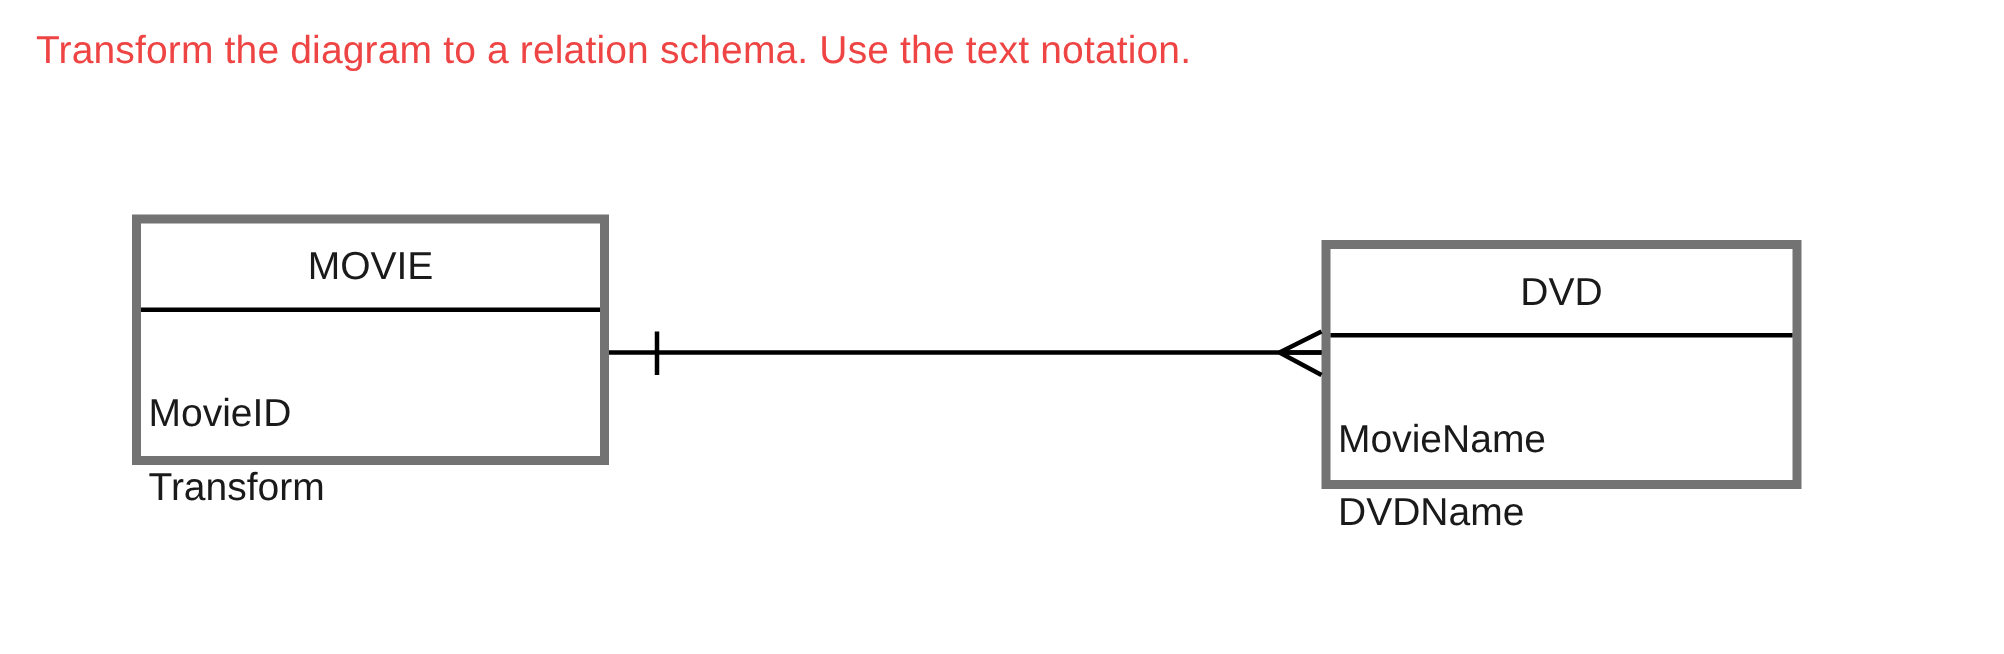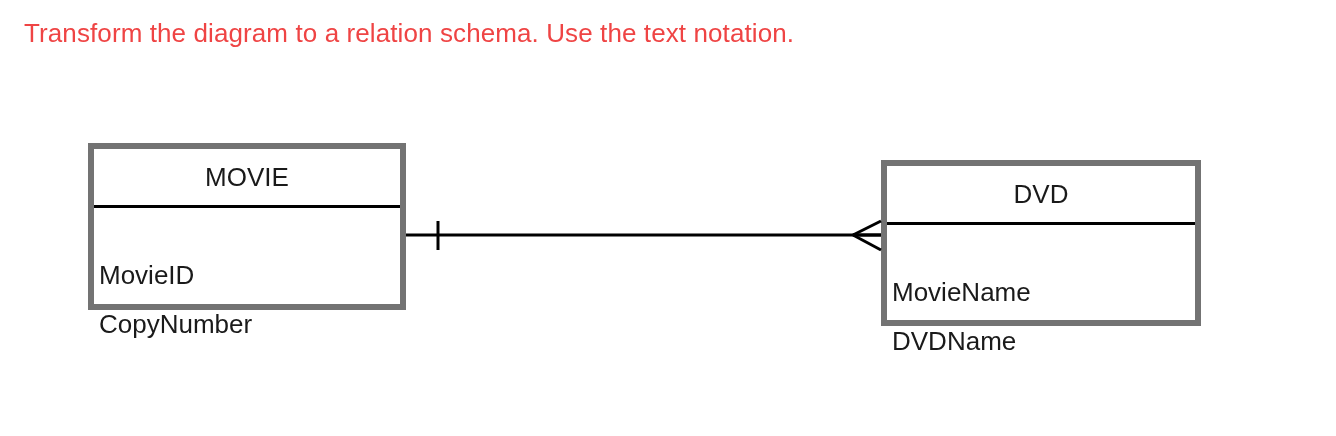--- a/index.html
+++ b/index.html
@@ -93,21 +93,21 @@
 <body>
 
 <div class="prompt">Transform the diagram to a relation schema. Use the text notation.</div>
 
 <div class="diagram">
 
   <div class="entity" id="entity-movie">
     <div class="entity-header">MOVIE</div>
     <div class="entity-body">
       <div class="attribute">MovieID</div>
-      <div class="attribute">CopyNumber</div>
+      <div class="attribute">Transform</div>
     </div>
   </div>
 
   <div class="entity" id="entity-dvd">
     <div class="entity-header">DVD</div>
     <div class="entity-body">
       <div class="attribute">MovieName</div>
       <div class="attribute">DVDName</div>
     </div>
   </div>

